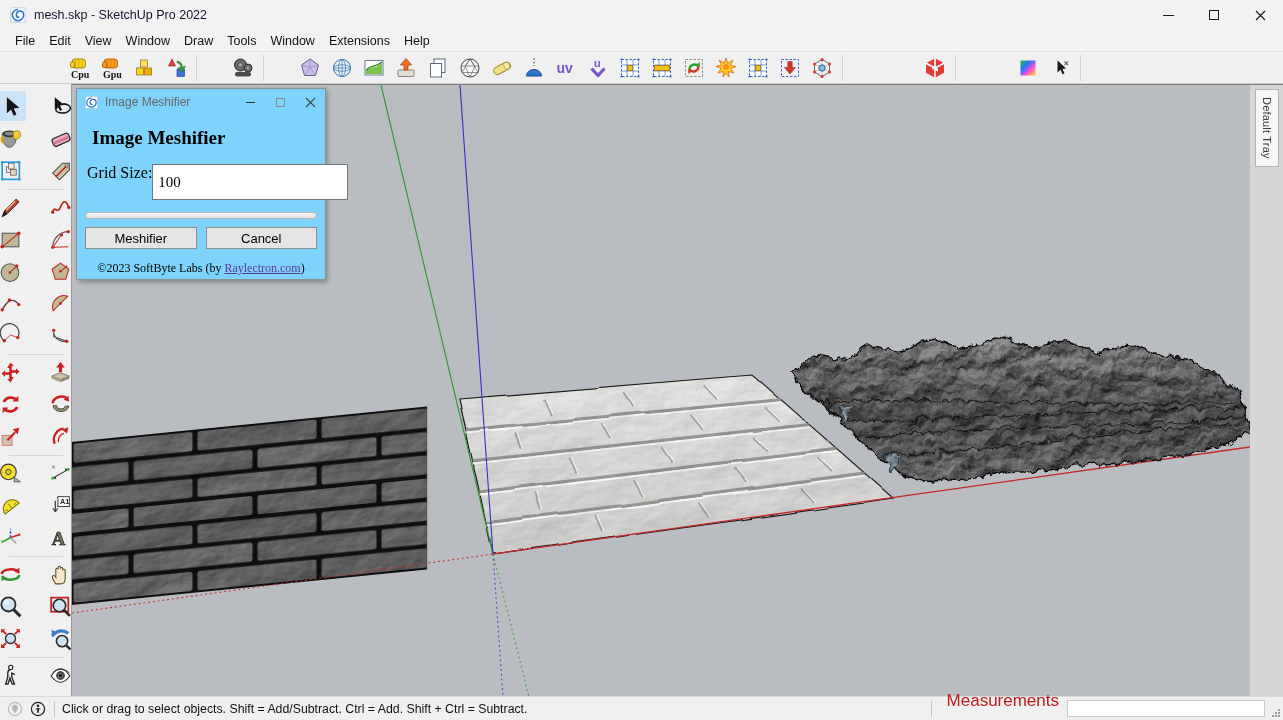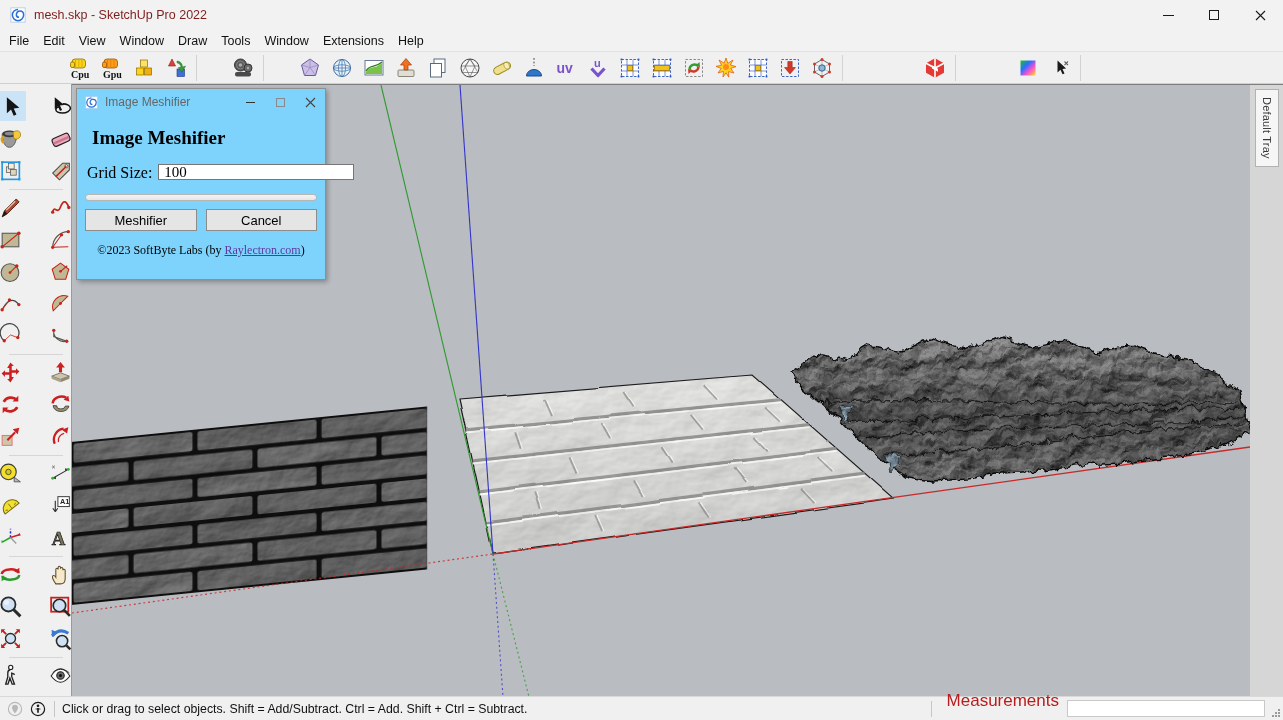--- a/index.html
+++ b/index.html
@@ -4,30 +4,30 @@
 <style>
   html,body{margin:0;padding:0;background:#888;}
   *{box-sizing:border-box;}
   #app{position:relative;width:1283px;height:720px;background:#f0f0f0;overflow:hidden;
        font-family:"Liberation Sans",sans-serif;-webkit-font-smoothing:antialiased;}
 
   
   #titlebar{position:absolute;left:0;top:0;width:1283px;height:30px;background:#f2f2f2;
             display:flex;align-items:center;}
   #titlebar .app-ico{width:18px;height:18px;margin-left:9px;display:inline-flex;}
-  #titlebar .title{margin-left:7px;font-size:12.5px;color:#7f1d1d;}
+  #titlebar .title{margin-left:7px;font-size:12.5px;color:#0f172a;}
   #titlebar .spacer{flex:1;}
   .winbtn{width:46px;height:30px;border:none;background:transparent;display:flex;
           align-items:center;justify-content:center;padding:0;}
   .g-min{display:block;width:11px;height:1px;background:#1a1a1a;}
   .g-max{display:block;width:10px;height:10px;border:1px solid #1a1a1a;}
 
   
   #menubar{position:absolute;left:0;top:30px;width:1283px;height:22px;background:#f2f2f2;
-           display:flex;align-items:center;padding-left:2px;border-bottom:1px solid #e2e2e2;}
+           display:flex;align-items:center;padding-left:8px;border-bottom:1px solid #e2e2e2;}
   .menu-item{font-size:12.5px;color:#111;padding:0 7px;height:22px;line-height:22px;cursor:default;}
 
   
   #toolbar{position:absolute;left:0;top:52px;width:1283px;height:32px;background:#f0f0f0;
            display:flex;align-items:center;border-bottom:1px solid #cfcfcf;}
   .tgroup{display:flex;align-items:center;height:32px;}
   .tbtn{width:32px;height:30px;border:none;background:transparent;padding:0;display:flex;
         align-items:center;justify-content:center;}
   .tsep{width:1px;height:26px;background:#d2d2d2;margin:0 4px;}
 
@@ -70,21 +70,21 @@
   .dlg-ico{width:15px;height:15px;display:inline-flex;}
   .dlg-title-text{margin-left:6px;font-size:12px;color:#666;flex:1;}
   .dlg-btn{width:30px;height:22px;border:none;background:transparent;display:flex;align-items:center;
            justify-content:center;padding:0;}
   .dlg-btn .g-min{width:9px;background:#333;}
   .dlg-btn .g-max{width:9px;height:9px;border-color:#8a8a8a;}
   .dlg-body{padding:0 8px;font-family:"Liberation Serif",serif;}
   .dlg-body h1{font-size:19px;margin:12px 0 0 7px;color:#000;font-family:"Liberation Serif",serif;}
   .grid-row{display:flex;margin:15px 0 0 0;}
   .grid-row label{font-size:16px;color:#000;white-space:nowrap;margin-left:2px;}
-  #grid-size-input{flex:1;margin-left:6px;height:16px;border:1px solid #767676;font-size:15px;
+  #grid-size-input{flex:1;height:36px;border:1px solid #767676;font-size:15px;
                    font-family:"Liberation Serif",serif;padding:0 5px;}
   .progress{margin-top:12px;height:7px;border:1px solid #b5b5b5;border-radius:4px;
             background:linear-gradient(#f4f4f4,#e5e5e5);}
   .btn-row{display:flex;gap:9px;margin-top:8px;}
   .btn-row button{flex:1;height:22px;background:#e5e5e5;border:1px solid #8c8c8c;font-size:13px;
                   font-family:"Liberation Sans",sans-serif;color:#000;padding:0;}
   .credit{margin-top:12px;text-align:center;font-size:12px;color:#000;}
   .credit a{color:var(--dialog-link,#5b3a9e);text-decoration:underline;}
 </style>
 </head>

